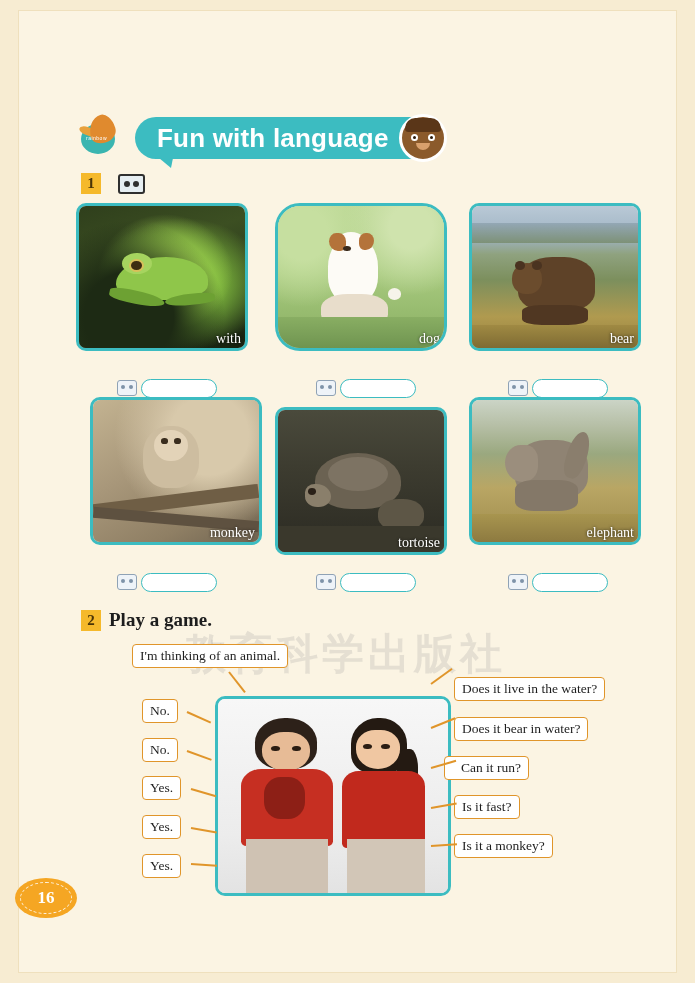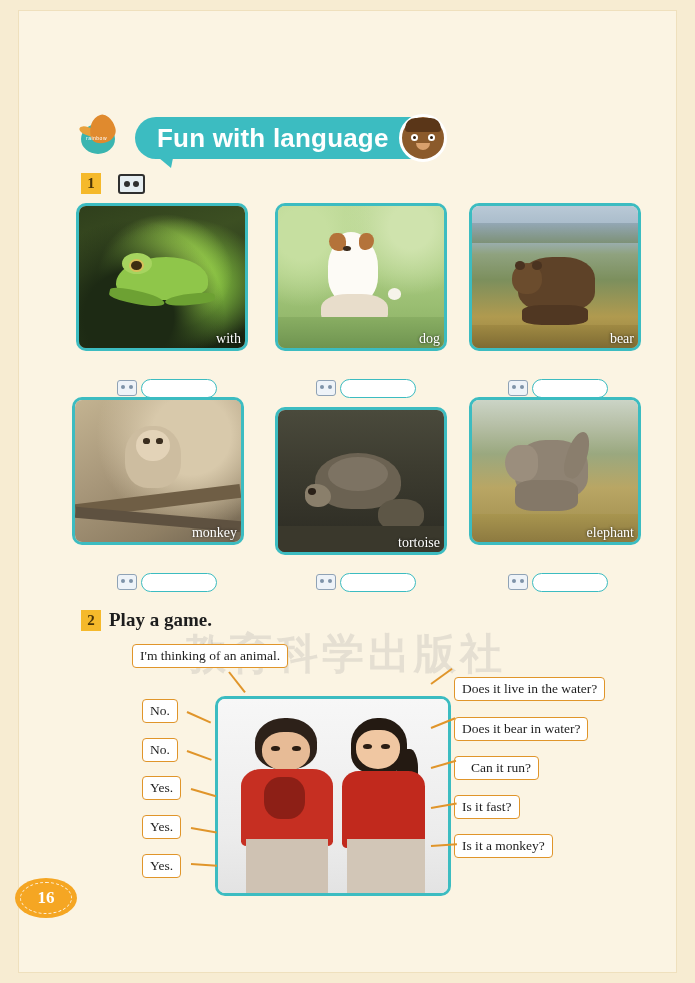--- a/index.html
+++ b/index.html
@@ -382,21 +382,21 @@
       <div style="position:absolute;left:18%;top:60%;width:34%;height:9%;background:#6da133;border-radius:40% 60% 60% 40%;transform:rotate(12deg);"></div>
       <div style="position:absolute;left:52%;top:62%;width:30%;height:8%;background:#6da133;border-radius:60% 40% 40% 60%;transform:rotate(-6deg);"></div>
     </div>
     <div class="cap">with</div>
   </div>
   <div class="answer" style="left:98px; top:367px;">
     <div class="ans-ear"></div>
     <div class="ans-box"></div>
   </div>
 
-  <div class="photo" style="left:256px; top:192px;">
+  <div class="photo" style="left:256px; top:192px;border-radius:25px;">
     <div class="img" style="background:
            radial-gradient(circle at 15% 20%, #c6dfa0 0 14%, rgba(0,0,0,0) 40%),
            radial-gradient(circle at 80% 15%, #cfe3ad 0 12%, rgba(0,0,0,0) 38%),
            linear-gradient(180deg,#b9d692 0%, #a9cb80 45%, #88ae61 100%);">
       <div style="position:absolute;left:30%;top:22%;width:30%;height:46%;background:#fdfbf6;border-radius:45% 45% 40% 40%;"></div>
       <div style="position:absolute;left:33%;top:18%;width:22%;height:22%;background:#fdfbf6;border-radius:50%;"></div>
       <div style="position:absolute;left:31%;top:19%;width:10%;height:13%;background:#b4733a;border-radius:50% 50% 40% 60%;"></div>
       <div style="position:absolute;left:49%;top:19%;width:9%;height:12%;background:#b4733a;border-radius:50% 50% 60% 40%;"></div>
       <div style="position:absolute;left:39%;top:28%;width:5%;height:4%;background:#3a2a1c;border-radius:50%;"></div>
       <div style="position:absolute;left:26%;top:62%;width:40%;height:24%;background:#e8ddcb;border-radius:40%;"></div>
@@ -421,21 +421,21 @@
       <div style="position:absolute;left:30%;top:70%;width:40%;height:14%;background:#503722;border-radius:30%;"></div>
       <div style="position:absolute;left:0;top:84%;width:100%;height:16%;background:linear-gradient(180deg,#a08a43,#7e6b33);"></div>
     </div>
     <div class="cap">bear</div>
   </div>
   <div class="answer" style="left:489px; top:367px;">
     <div class="ans-ear"></div>
     <div class="ans-box"></div>
   </div>
 
-  <div class="photo" style="left:53px; top:386px;padding-left:12px;">
+  <div class="photo" style="left:71px; top:386px;padding-left:12px;">
     <div class="img" style="background:
            radial-gradient(circle at 70% 25%, #d8c9ab 0 25%, rgba(0,0,0,0) 60%),
            linear-gradient(150deg,#c3b391 0%, #a8977a 40%, #8f7f64 75%, #6f6350 100%);">
       <div style="position:absolute;left:30%;top:18%;width:34%;height:44%;background:#cdbda0;border-radius:45% 45% 40% 40%;"></div>
       <div style="position:absolute;left:37%;top:21%;width:20%;height:22%;background:#e3d3b8;border-radius:50%;"></div>
       <div style="position:absolute;left:41%;top:27%;width:4%;height:4%;background:#3a2d1e;border-radius:50%;"></div>
       <div style="position:absolute;left:49%;top:27%;width:4%;height:4%;background:#3a2d1e;border-radius:50%;"></div>
       <div style="position:absolute;left:0;top:66%;width:100%;height:10%;background:#6f5e45;transform:rotate(-7deg);"></div>
       <div style="position:absolute;left:0;top:80%;width:100%;height:8%;background:#5e5140;transform:rotate(5deg);"></div>
     </div>
@@ -524,21 +524,21 @@
 
   <div class="bubble left" style="left:123px; top:843px;">Yes.</div>
   <div class="tick" style="left:172px; top:852px; transform:rotate(4deg);"></div>
 
   <div class="bubble" style="left:435px; top:666px;">Does it live in the water?</div>
   <div class="tick" style="left:412px; top:672px; transform:rotate(-36deg);"></div>
 
   <div class="bubble" style="left:435px; top:706px;">Does it bear in water?</div>
   <div class="tick" style="left:412px; top:716px; transform:rotate(-22deg);"></div>
 
-  <div class="bubble" style="left:435px; top:745px;padding-left:16px;">Can it run?</div>
+  <div class="bubble" style="left:425px; top:745px;padding-left:16px;">Can it run?</div>
   <div class="tick" style="left:412px; top:756px; transform:rotate(-16deg);"></div>
 
   <div class="bubble" style="left:435px; top:784px;">Is it fast?</div>
   <div class="tick" style="left:412px; top:796px; transform:rotate(-10deg);"></div>
 
   <div class="bubble" style="left:435px; top:823px;">Is it a monkey?</div>
   <div class="tick" style="left:412px; top:834px; transform:rotate(-4deg);"></div>
 
 </div>
 

